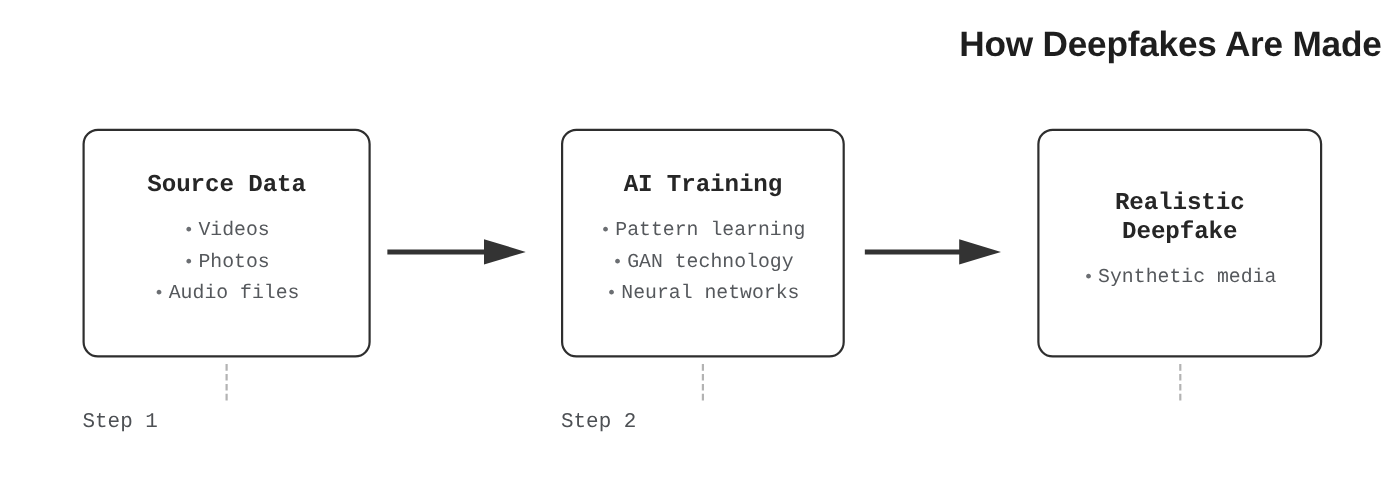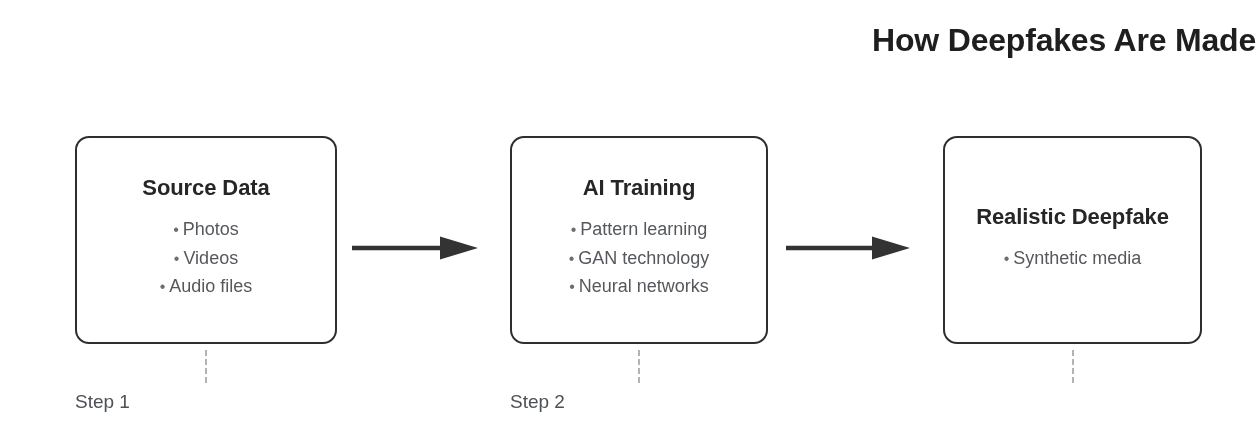--- a/index.html
+++ b/index.html
@@ -23,24 +23,25 @@
     width: 1256px;
     text-align: right;
     font-size: 32px;
     font-weight: bold;
     color: #1e1e1e;
     letter-spacing: -0.2px;
   }
 
   .flow {
     position: absolute;
-    top: 136px;
+    top: 117px;
     left: 0;
     width: 1158px;
     height: 300px;
+    font-family: Liberation Mono, monospace;
   }
 
   .step {
     position: absolute;
     top: 0;
     width: 262px;
   }
   .step-1 { left: 75px;  width: 262px; }
   .step-2 { left: 510px; width: 258px; }
   .step-3 { left: 943px; width: 259px; }
@@ -113,22 +114,22 @@
 <body>
 
 <div class="page-title">How Deepfakes Are Made</div>
 
 <div class="flow">
 
   <div class="step step-1">
     <div class="card">
       <div class="card-title">Source Data</div>
       <ul class="bullets">
+        <li class="bullet"><span class="dot">•</span><span>Videos</span></li>
         <li class="bullet"><span class="dot">•</span><span>Photos</span></li>
-        <li class="bullet"><span class="dot">•</span><span>Videos</span></li>
         <li class="bullet"><span class="dot">•</span><span>Audio files</span></li>
       </ul>
     </div>
     <div class="connector"></div>
     <div class="step-label">Step 1</div>
   </div>
 
   <div class="step step-2">
     <div class="card">
       <div class="card-title">AI Training</div>

